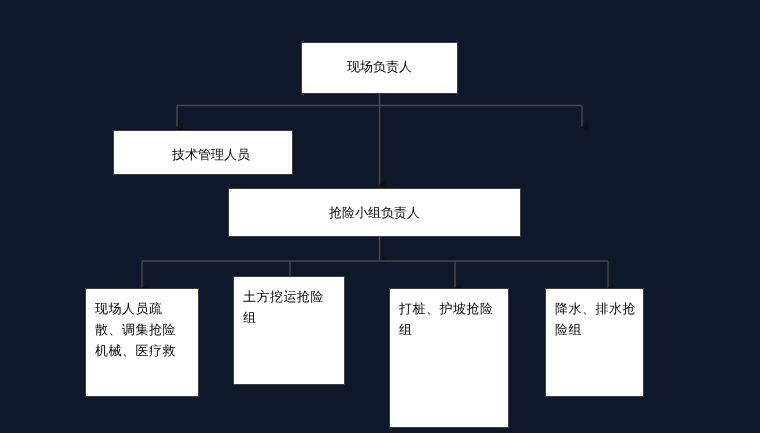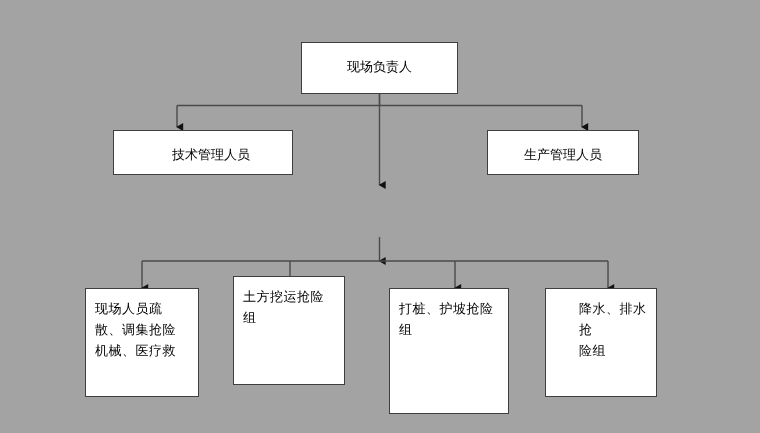--- a/index.html
+++ b/index.html
@@ -7,21 +7,21 @@
     padding: 0;
     background: #ffffff;
   }
   body {
     font-family: "Liberation Sans", "DejaVu Sans", sans-serif;
   }
   #canvas {
     position: relative;
     width: 760px;
     height: 433px;
-    background: #a3a3a3;
+    background: #0f172a;
     overflow: hidden;
   }
   .node {
     position: absolute;
     box-sizing: border-box;
     border: 1px solid #3f3f3f;
     background: #ffffff;
     color: #000000;
     font-size: 13px;
     line-height: 26px;
@@ -97,39 +97,39 @@
   </svg>
 
   <div class="node center" style="left:301px; top:42px; width:157px; height:52px;">
     <span class="label">现场负责人</span>
   </div>
 
   <div class="node center" style="left:113px; top:130px; width:180px; height:45px;padding-left:16px;">
     <span class="label">技术管理人员</span>
   </div>
 
-  <div class="node center" style="left:487px; top:130px; width:152px; height:45px;">
-    <span class="label">生产管理人员</span>
+
+  <div class="node center" style="left:228px; top:188px; width:293px; height:49px;">
+    <span class="label">抢险小组负责人</span>
   </div>
-
 
   <div class="node leaf" style="left:85px; top:288px; width:114px; height:109px;">
     <span class="label">现场人员疏
 散、调集抢险
 机械、医疗救</span>
   </div>
 
   <div class="node leaf" style="left:233px; top:276px; width:112px; height:109px;">
     <span class="label">土方挖运抢险
 组</span>
   </div>
 
-  <div class="node leaf" style="left:389px; top:288px; width:120px; height:126px;">
+  <div class="node leaf" style="left:389px; top:288px; width:120px; height:140px;">
     <span class="label">打桩、护坡抢险
 组</span>
   </div>
 
-  <div class="node leaf" style="left:545px; top:288px; width:112px; height:109px;padding-left:24px;">
+  <div class="node leaf" style="left:545px; top:288px; width:99px; height:109px;">
     <span class="label">降水、排水抢
 险组</span>
   </div>
 
 </div>
 
 </body></html>

